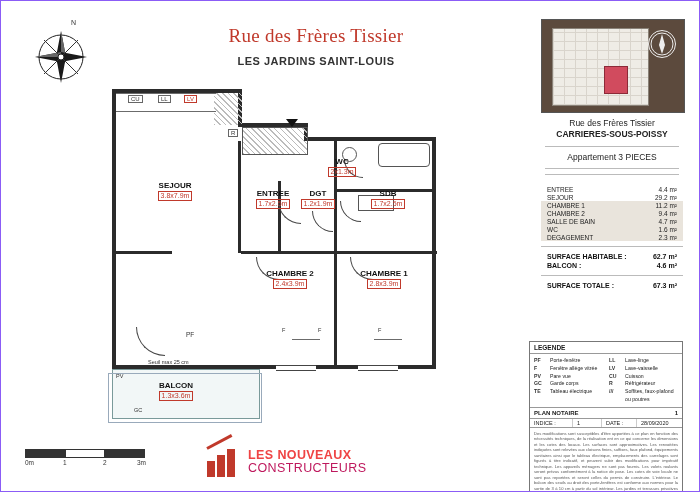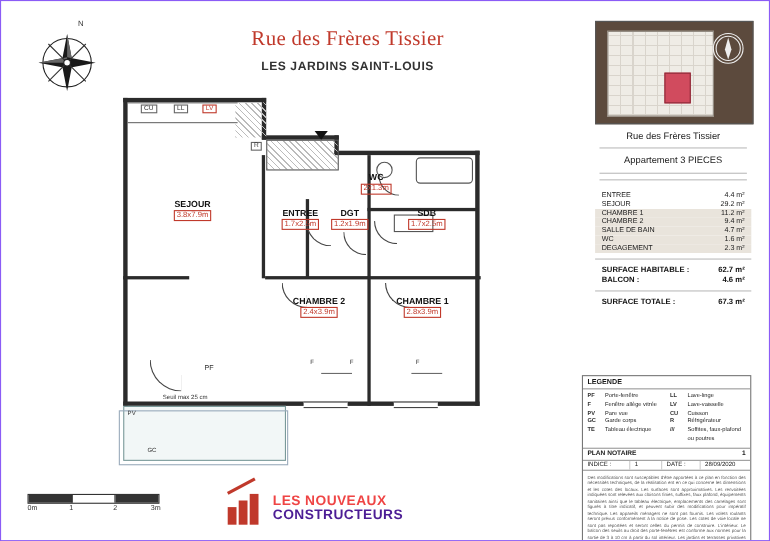--- a/index.html
+++ b/index.html
@@ -69,21 +69,21 @@
   #scale .bar .f{background:#333;}
   #scale .ticks{position:relative;height:11px;font-size:6.5px;color:#333;}
   #scale .ticks span{position:absolute;top:1px;}
 
   
   #logo{left:206px;top:446px;width:250px;display:flex;align-items:center;gap:7px;}
   #logo .mark{width:34px;height:30px;position:relative;}
   #logo .mark i{position:absolute;display:block;background:#c0392b;}
   #logo .txt{line-height:1.05;}
   #logo .t1{font-size:12.5px;font-weight:bold;color:#ef4444;letter-spacing:.4px;}
-  #logo .t2{font-size:12.5px;font-weight:bold;color:#4c1d95;letter-spacing:.4px;}
+  #logo .t2{font-size:12.5px;font-weight:normal;color:#be185d;letter-spacing:.4px;}
 </style>
 </head>
 <body>
 
 <div id="sheet">
 
   <div class="abs" id="compass">
     <svg width="64" height="64" viewBox="0 0 64 64">
       <circle cx="32" cy="34" r="22" fill="none" stroke="#222" stroke-width="1"></circle>
       <polygon points="32,8 37,34 32,60 27,34" fill="#1a1a1a"></polygon>
@@ -181,37 +181,42 @@
       <span class="area">1.7x2.5m</span>
     </div>
     <div class="room-label" style="left:146px;top:188px;width:76px;">
       <span>CHAMBRE 2</span><br>
       <span class="area">2.4x3.9m</span>
     </div>
     <div class="room-label" style="left:240px;top:188px;width:76px;">
       <span>CHAMBRE 1</span><br>
       <span class="area">2.8x3.9m</span>
     </div>
+    <div class="room-label" style="left:30px;top:300px;width:80px;">
+      <span>BALCON</span><br>
+      <span class="area">1.3x3.6m</span>
+    </div>
   </div>
 
   <div class="abs" id="rpanel">
 
     <div id="keyplan">
       <div class="mini"></div>
       <div class="hl"></div>
       <div class="compass2">
         <svg width="26" height="26" viewBox="0 0 26 26">
           <circle cx="13" cy="13" r="11" fill="none" stroke="#eee" stroke-width="1"></circle>
           <polygon points="13,3 16,14 13,23 10,14" fill="#eee"></polygon>
         </svg>
       </div>
     </div>
 
     <div class="block">
       <div class="rp-line">Rue des Frères Tissier</div>
+      <div class="rp-line rp-strong">CARRIERES-SOUS-POISSY</div>
       <div class="rp-sep"></div>
       <div class="rp-line">Appartement 3 PIECES</div>
       <div class="rp-sep"></div>
       <div class="rp-sep"></div>
     </div>
 
 
     <div>
       <div class="srow">
         <span>ENTREE</span>

